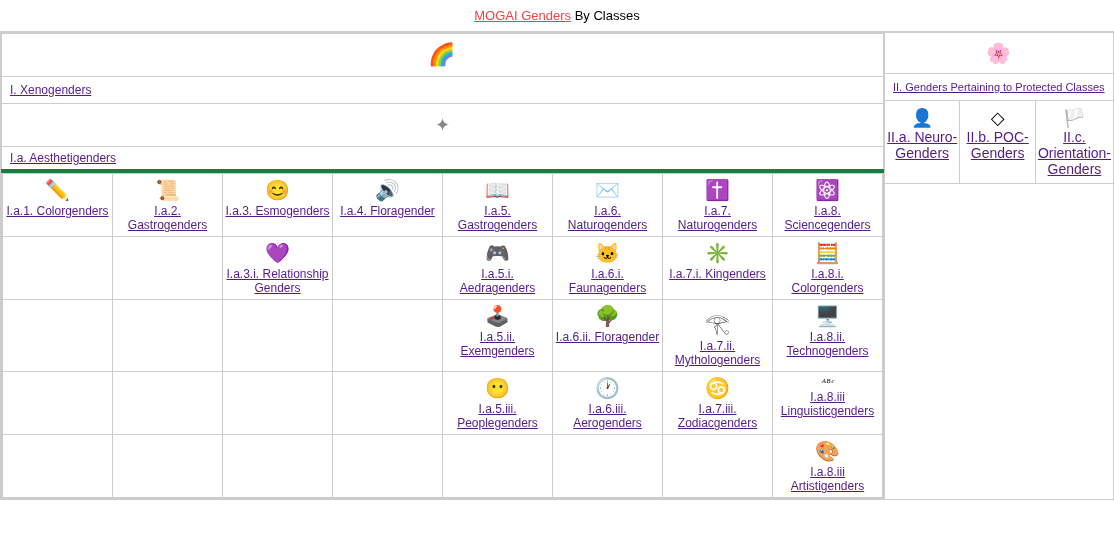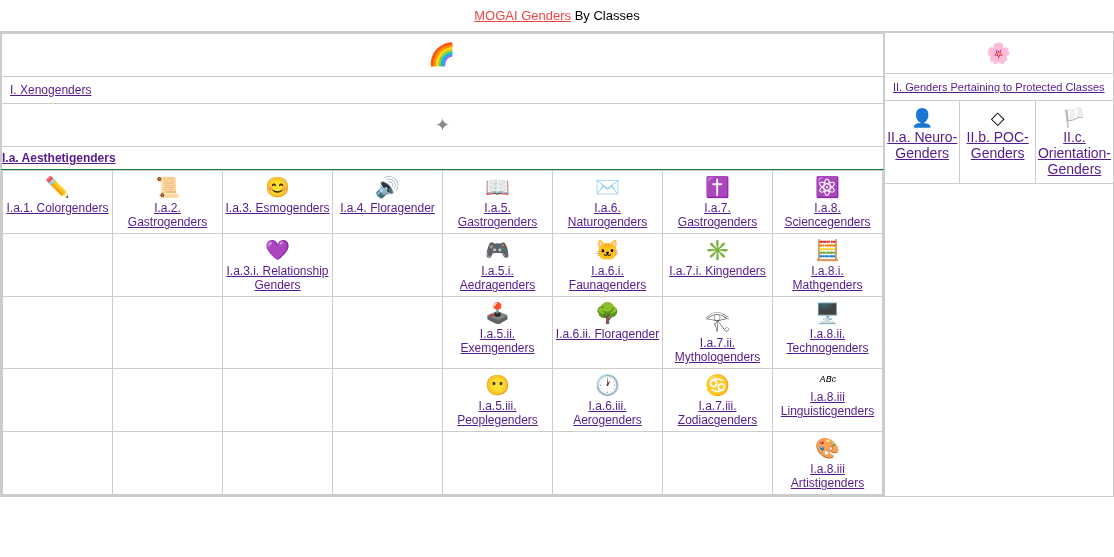--- a/index.html
+++ b/index.html
@@ -101,21 +101,21 @@
           <td style="padding:6px 8px; border-bottom:1px solid #ccc;margin-top:46px;">
             <a class="cell-link" style="font-size:12px;">I. Xenogenders</a>
           </td>
         </tr>
         <tr>
           <td style="text-align:center; padding:10px; border-bottom:1px solid #ccc;">
             <span style="font-size:18px; color:#888;">✦</span>
           </td>
         </tr>
         <tr>
-          <td style="padding:4px 0; border-bottom:1px solid #15803d;font-weight:bold;">
+          <td style="padding:4px 8px; border-bottom:4px solid #15803d;">
             <a class="cell-link" style="font-size:12px;">I.a. Aesthetigenders</a>
           </td>
         </tr>
 
         <tr>
           <td style="padding:0;">
             <table class="category-table" style="table-layout:fixed;">
               <colgroup>
                 <col style="width:110px;">
                 <col style="width:110px;">
@@ -148,21 +148,21 @@
                 <td>
                   <span class="cell-icon">📖</span>
                   <a class="cell-link">I.a.5. Gastrogenders</a>
                 </td>
                 <td>
                   <span class="cell-icon">✉️</span>
                   <a class="cell-link">I.a.6. Naturogenders</a>
                 </td>
                 <td>
                   <span class="cell-icon">✝️</span>
-                  <a class="cell-link">I.a.7. Gastrogenders</a>
+                  <a class="cell-link">I.a.7. Naturogenders</a>
                 </td>
                 <td>
                   <span class="cell-icon">⚛️</span>
                   <a class="cell-link">I.a.8. Sciencegenders</a>
                 </td>
               </tr>
 
               <tr>
                 <td>&nbsp;</td>
                 <td>&nbsp;</td>
@@ -178,21 +178,21 @@
                 <td>
                   <span class="cell-icon">🐱</span>
                   <a class="cell-link">I.a.6.i. Faunagenders</a>
                 </td>
                 <td>
                   <span class="cell-icon">✳️</span>
                   <a class="cell-link">I.a.7.i. Kingenders</a>
                 </td>
                 <td>
                   <span class="cell-icon">🧮</span>
-                  <a class="cell-link">I.a.8.i. Mathgenders</a>
+                  <a class="cell-link">I.a.8.i. Colorgenders</a>
                 </td>
               </tr>
 
               <tr>
                 <td>&nbsp;</td>
                 <td>&nbsp;</td>
                 <td>&nbsp;</td>
                 <td>&nbsp;</td>
                 <td>
                   <span class="cell-icon">🕹️</span>
@@ -223,21 +223,21 @@
                 </td>
                 <td>
                   <span class="cell-icon">🕐</span>
                   <a class="cell-link">I.a.6.iii. Aerogenders</a>
                 </td>
                 <td>
                   <span class="cell-icon">♋</span>
                   <a class="cell-link">I.a.7.iii. Zodiacgenders</a>
                 </td>
                 <td>
-                  <span class="cell-icon" style="font-size:13px; font-style:italic;">ᴬᴮᶜ</span>
+                  <span class="cell-icon" style="font-size:11px; font-style:italic;font-family:Liberation Serif, serif;">ᴬᴮᶜ</span>
                   <a class="cell-link">I.a.8.iii Linguisticgenders</a>
                 </td>
               </tr>
 
               <tr>
                 <td>&nbsp;</td>
                 <td>&nbsp;</td>
                 <td>&nbsp;</td>
                 <td>&nbsp;</td>
                 <td>&nbsp;</td>

